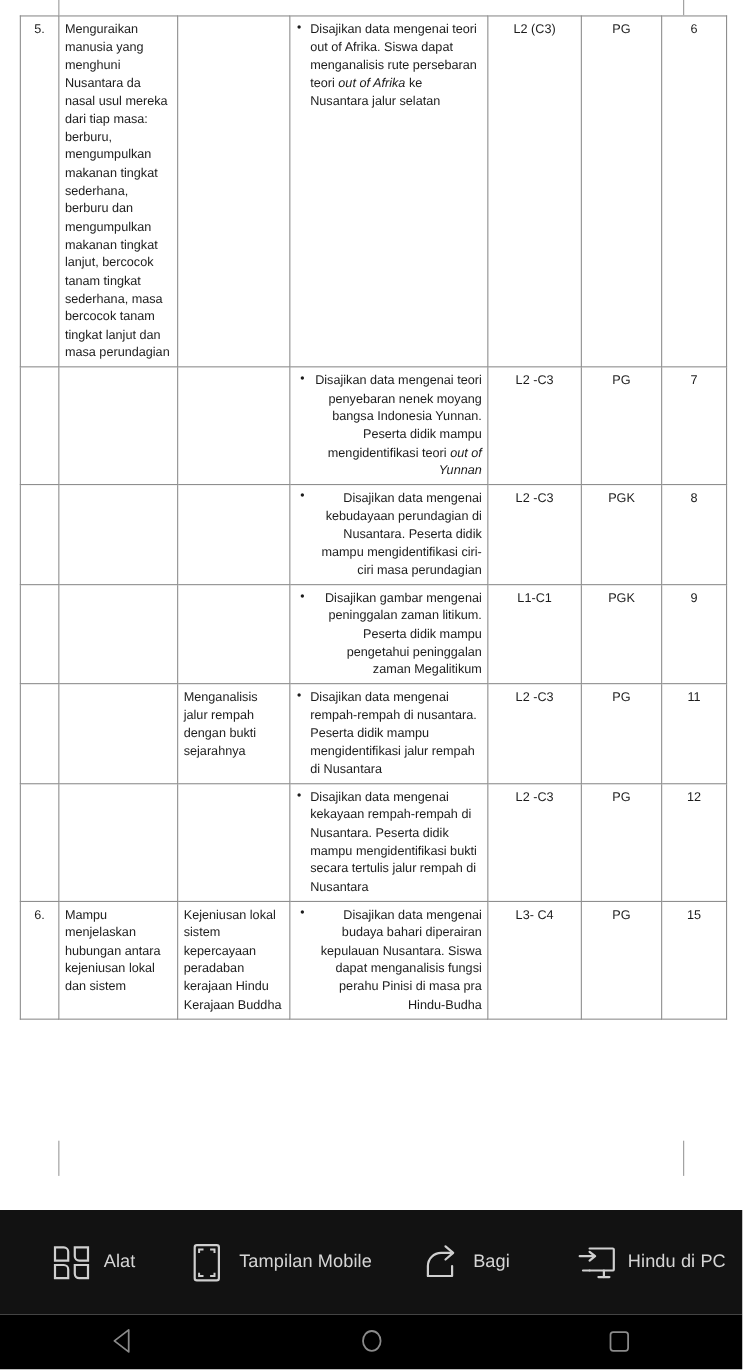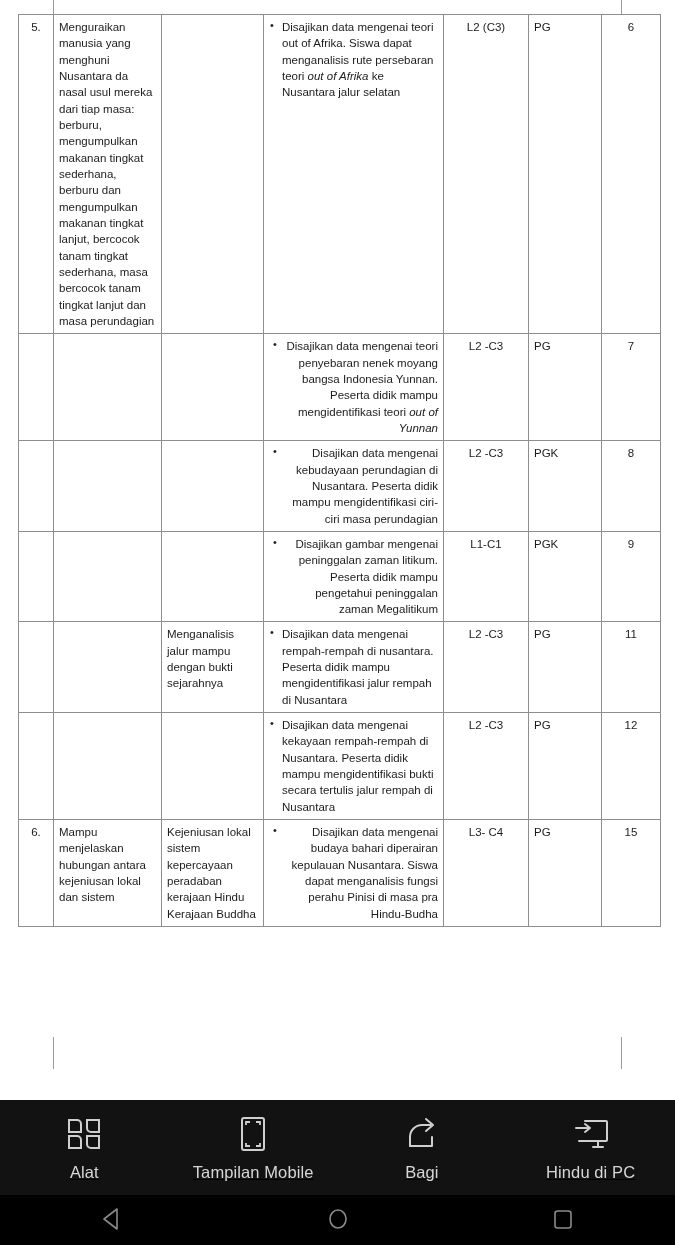--- a/index.html
+++ b/index.html
@@ -46,21 +46,21 @@
   col.c-no   { width: 35px; }
   col.c-kd   { width: 108px; }
   col.c-mat  { width: 102px; }
   col.c-ind  { width: 180px; }
   col.c-lvl  { width: 85px; }
   col.c-bsl  { width: 73px; }
   col.c-num  { width: 59px; }
 
   td.no      { text-align: center; vertical-align: middle; font-size: 11.5px; }
   td.lvl     { text-align: center; vertical-align: middle; font-size: 11.5px; }
-  td.bsl     { text-align: left; vertical-align: middle; font-size: 11.5px; }
+  td.bsl     { text-align: center; vertical-align: middle; font-size: 11.5px; }
   td.num     { text-align: center; vertical-align: middle; font-size: 11.5px; }
   td.kd, td.mat { font-size: 11.5px; margin-left: 12px; }
 
   ul.ind { list-style: none; margin: 0; padding: 0; }
   ul.ind li {
     position: relative;
     padding-left: 13px;
     font-size: 11.5px;
     line-height: 1.42;
   }
@@ -78,27 +78,26 @@
   
   .toolbar {
     position: absolute; left: 0; top: 1100px;
     width: 675px; height: 95px;
     background: #121212;
     display: flex;
     align-items: center;
     justify-content: space-around;
   }
   .tb-item {
-    display: flex; flex-direction: column;
+    display: flex; flex-direction: row;
     align-items: center; justify-content: center;
     gap: 9px;
     flex: 1 1 0;
     height: 73px;
     cursor: pointer;
-    text-decoration: underline;
   }
   .tb-icon { width: 40px; height: 40px; display: block; }
   .tb-label {
     color: #d6d6d6;
     font-size: 16.5px;
     letter-spacing: .1px;
     white-space: nowrap;
   }
 
   
@@ -188,21 +187,21 @@
           </td>
           <td class="lvl">L1-C1</td>
           <td class="bsl">PGK</td>
           <td class="num">9</td>
         </tr>
 
 
         <tr>
           <td class="no"></td>
           <td class="kd"></td>
-          <td class="mat">Menganalisis jalur mampu dengan bukti sejarahnya</td>
+          <td class="mat">Menganalisis jalur rempah dengan bukti sejarahnya</td>
           <td class="ind">
             <ul class="ind">
               <li><span>Disajikan data mengenai rempah-rempah di nusantara. Peserta didik mampu mengidentifikasi jalur rempah di Nusantara</span></li>
             </ul>
           </td>
           <td class="lvl">L2 -C3</td>
           <td class="bsl">PG</td>
           <td class="num">11</td>
         </tr>
 

